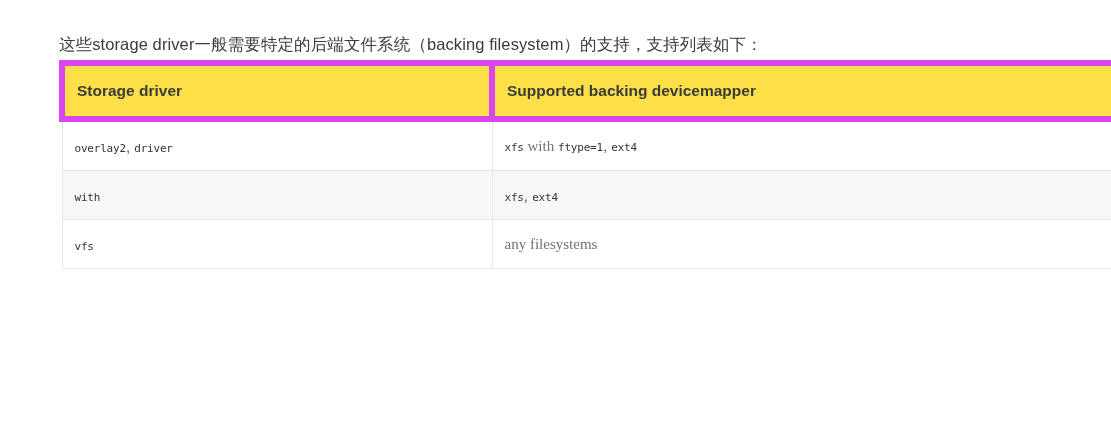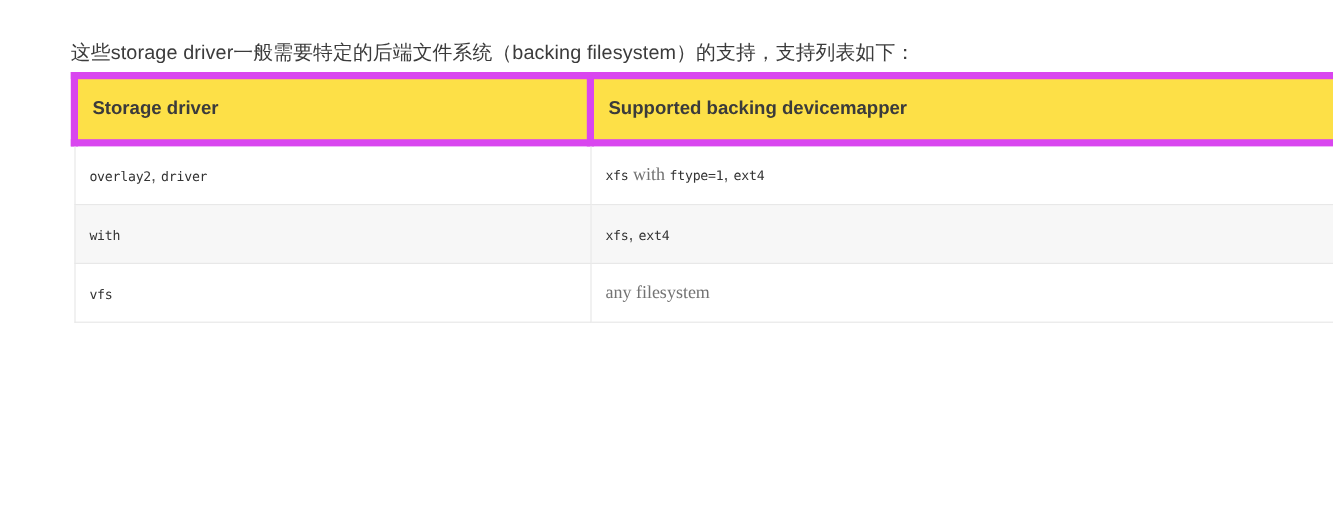--- a/index.html
+++ b/index.html
@@ -123,19 +123,19 @@
           <tr>
             <td><span class="code">overlay2</span><span class="sep">, </span><span class="code">driver</span></td>
             <td><span class="code">xfs</span><span class="plain"> with </span><span class="code">ftype=1</span><span class="sep">, </span><span class="code">ext4</span></td>
           </tr>
           <tr>
             <td><span class="code">with</span></td>
             <td><span class="code">xfs</span><span class="sep">, </span><span class="code">ext4</span></td>
           </tr>
           <tr>
             <td><span class="code">vfs</span></td>
-            <td><span class="plain">any filesystem</span></td>
+            <td><span class="plain">any filesystems</span></td>
           </tr>
         </tbody>
     </table>
   </div>
 
 </div>
 
 </body></html>

